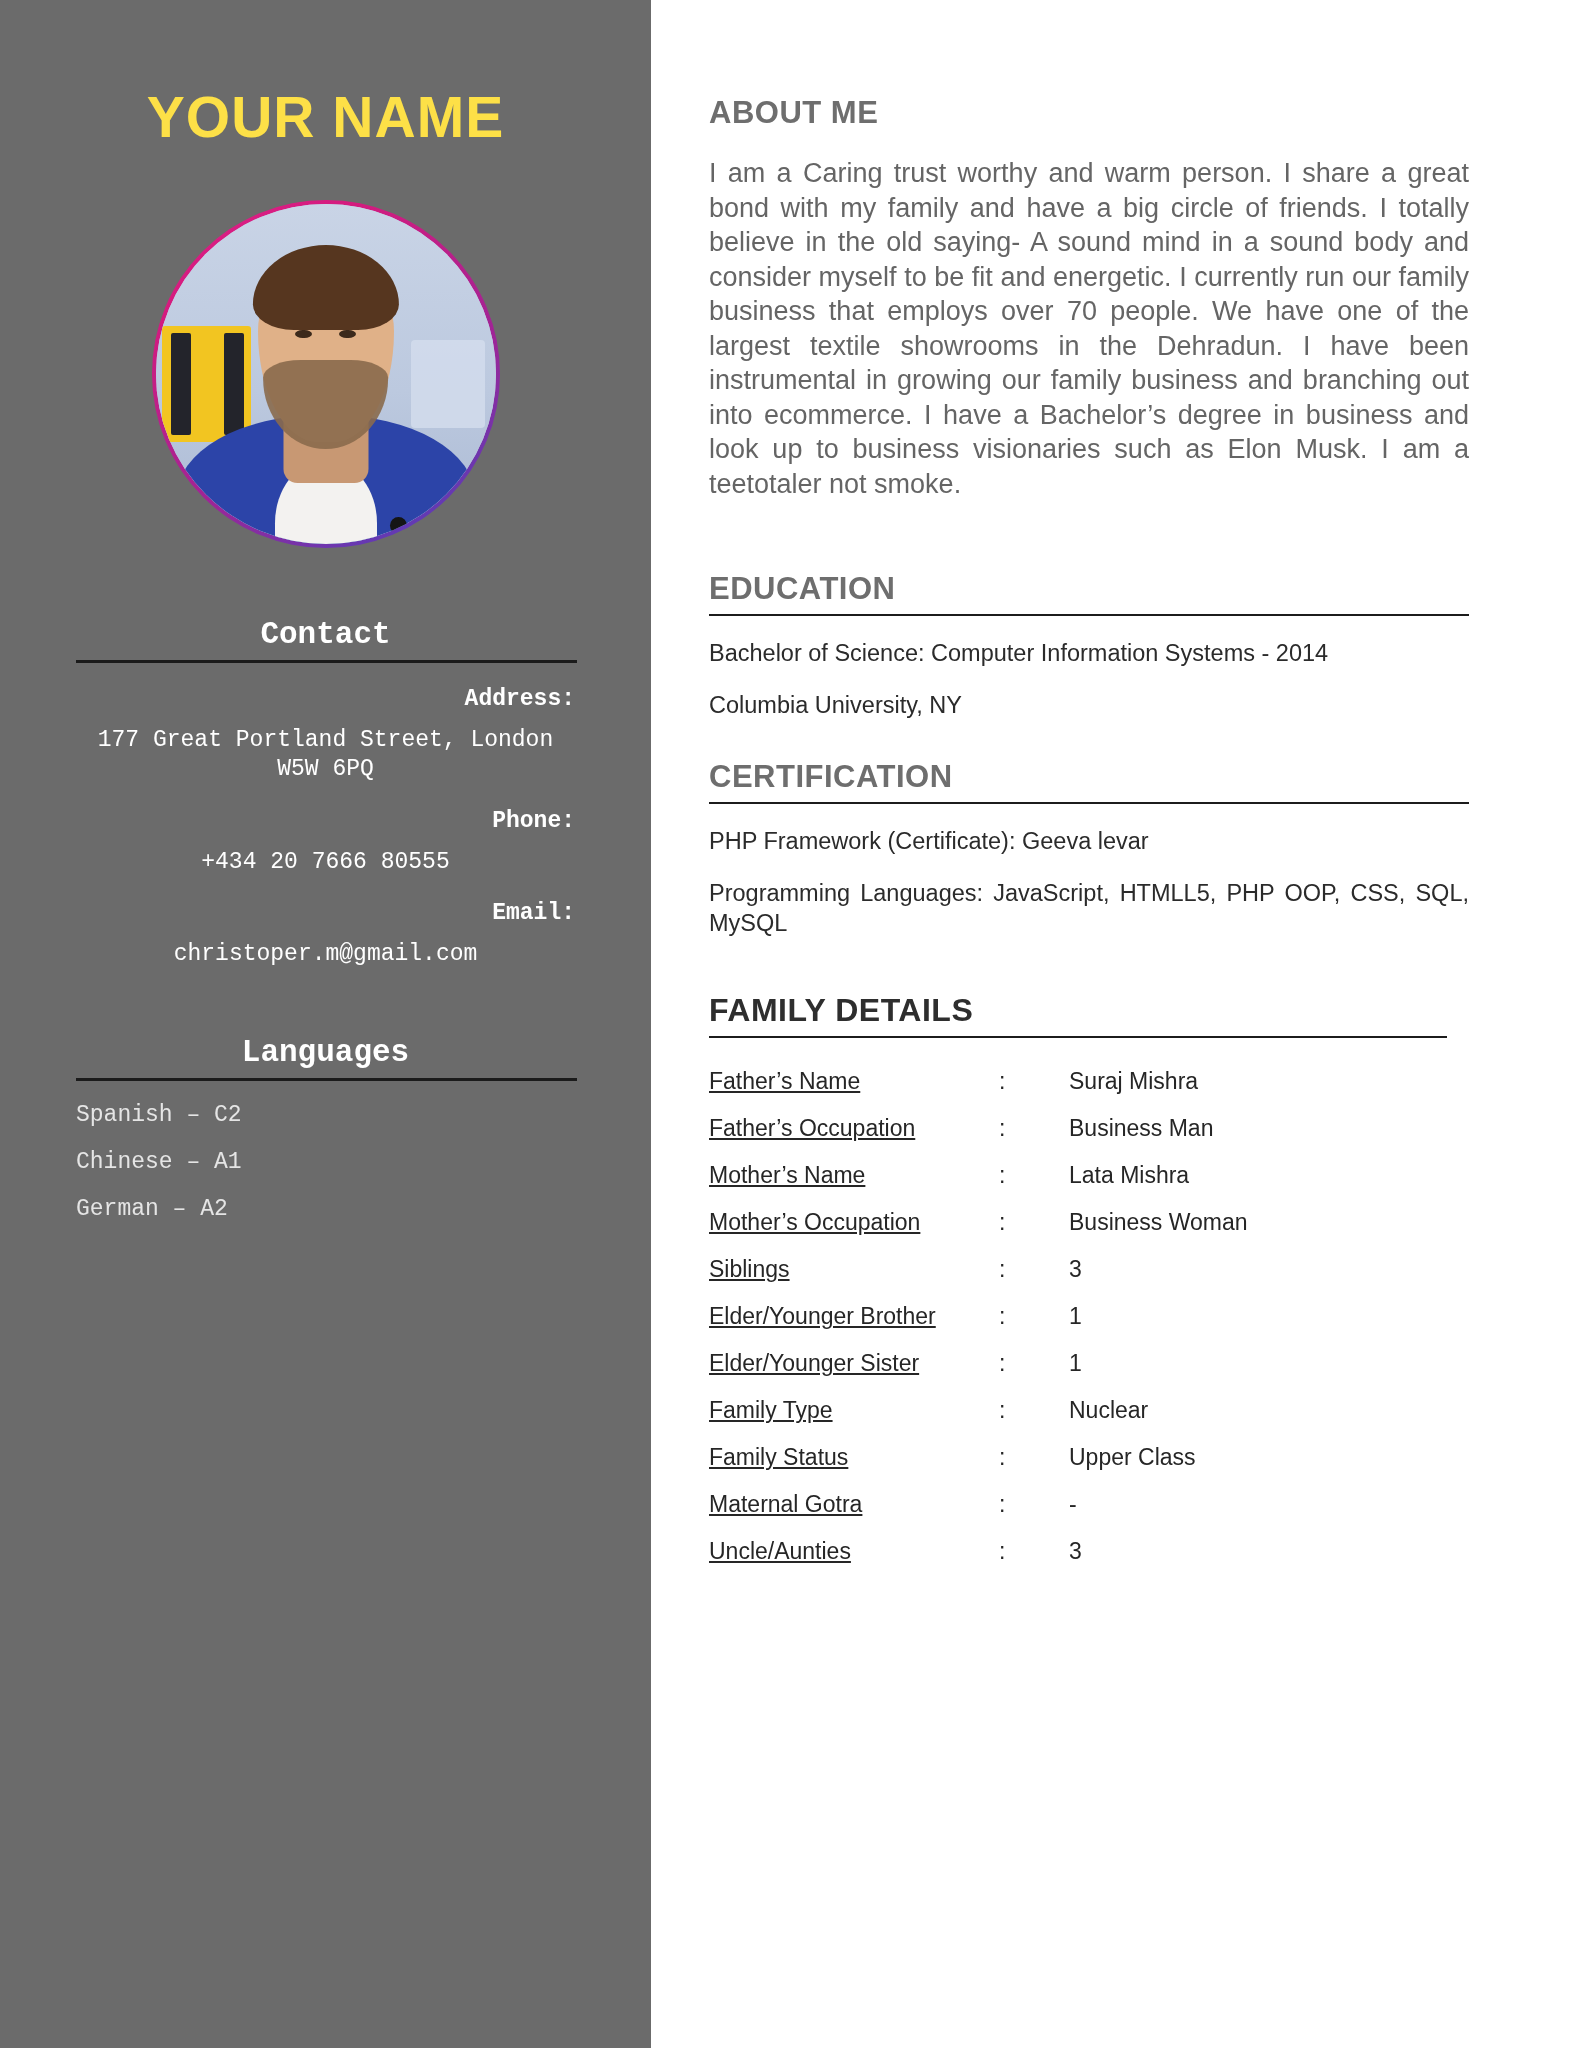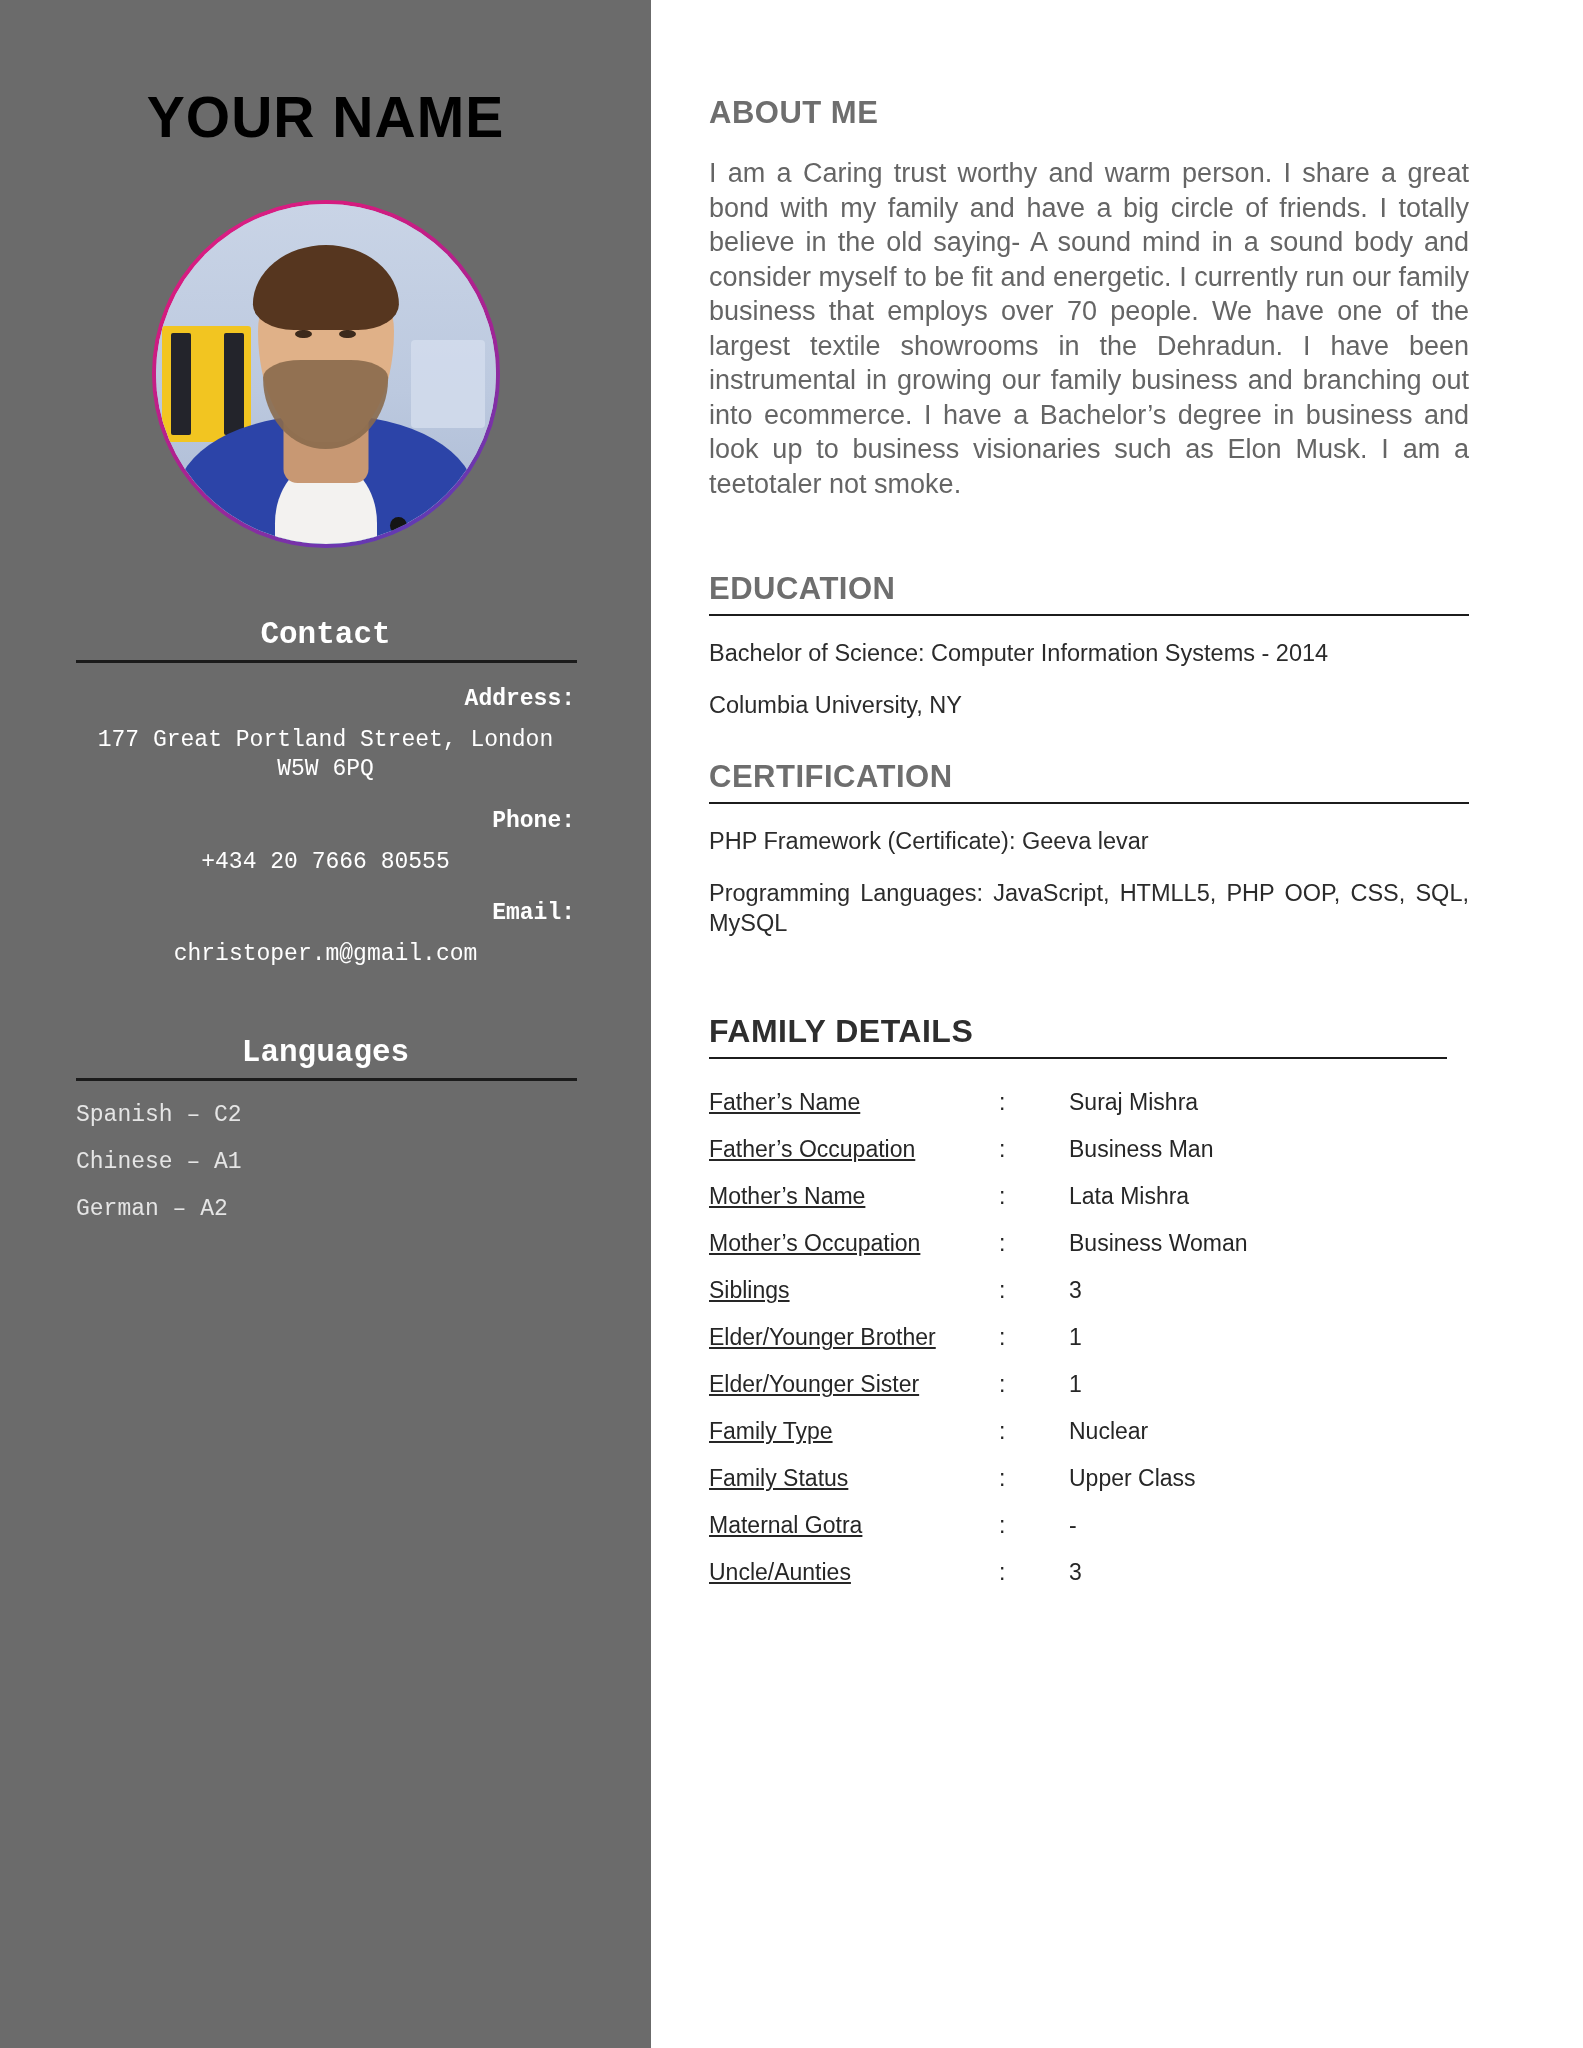--- a/index.html
+++ b/index.html
@@ -23,21 +23,21 @@
   
   .sidebar {
     width: 651px;
     height: 2048px;
     background: #6b6b6b;
     flex: 0 0 651px;
     position: relative;
   }
 
   .name-title {
-    color: #000000;
+    color: #fde047;
     font-size: 57px;
     font-weight: bold;
     letter-spacing: 1px;
     text-align: center;
     padding-top: 88px;
     line-height: 1.05;
   }
 
   .photo-wrap {
     margin: 52px auto 0 auto;
@@ -212,21 +212,21 @@
     font-size: 27px;
     color: #656565;
     line-height: 1.28;
     text-align: justify;
     margin-top: 26px;
     width: 760px;
   }
 
   .sec-block { margin-top: 70px; }
   .sec-block.tight { margin-top: 40px; }
-  .sec-block.family { margin-top: 76px; }
+  .sec-block.family { margin-top: 55px; }
 
   .entry {
     font-size: 23.5px;
     color: #2b2b2b;
     line-height: 1.28;
     text-align: justify;
     margin-top: 22px;
     width: 760px;
   }
   .entry.plain { text-align: left; }

